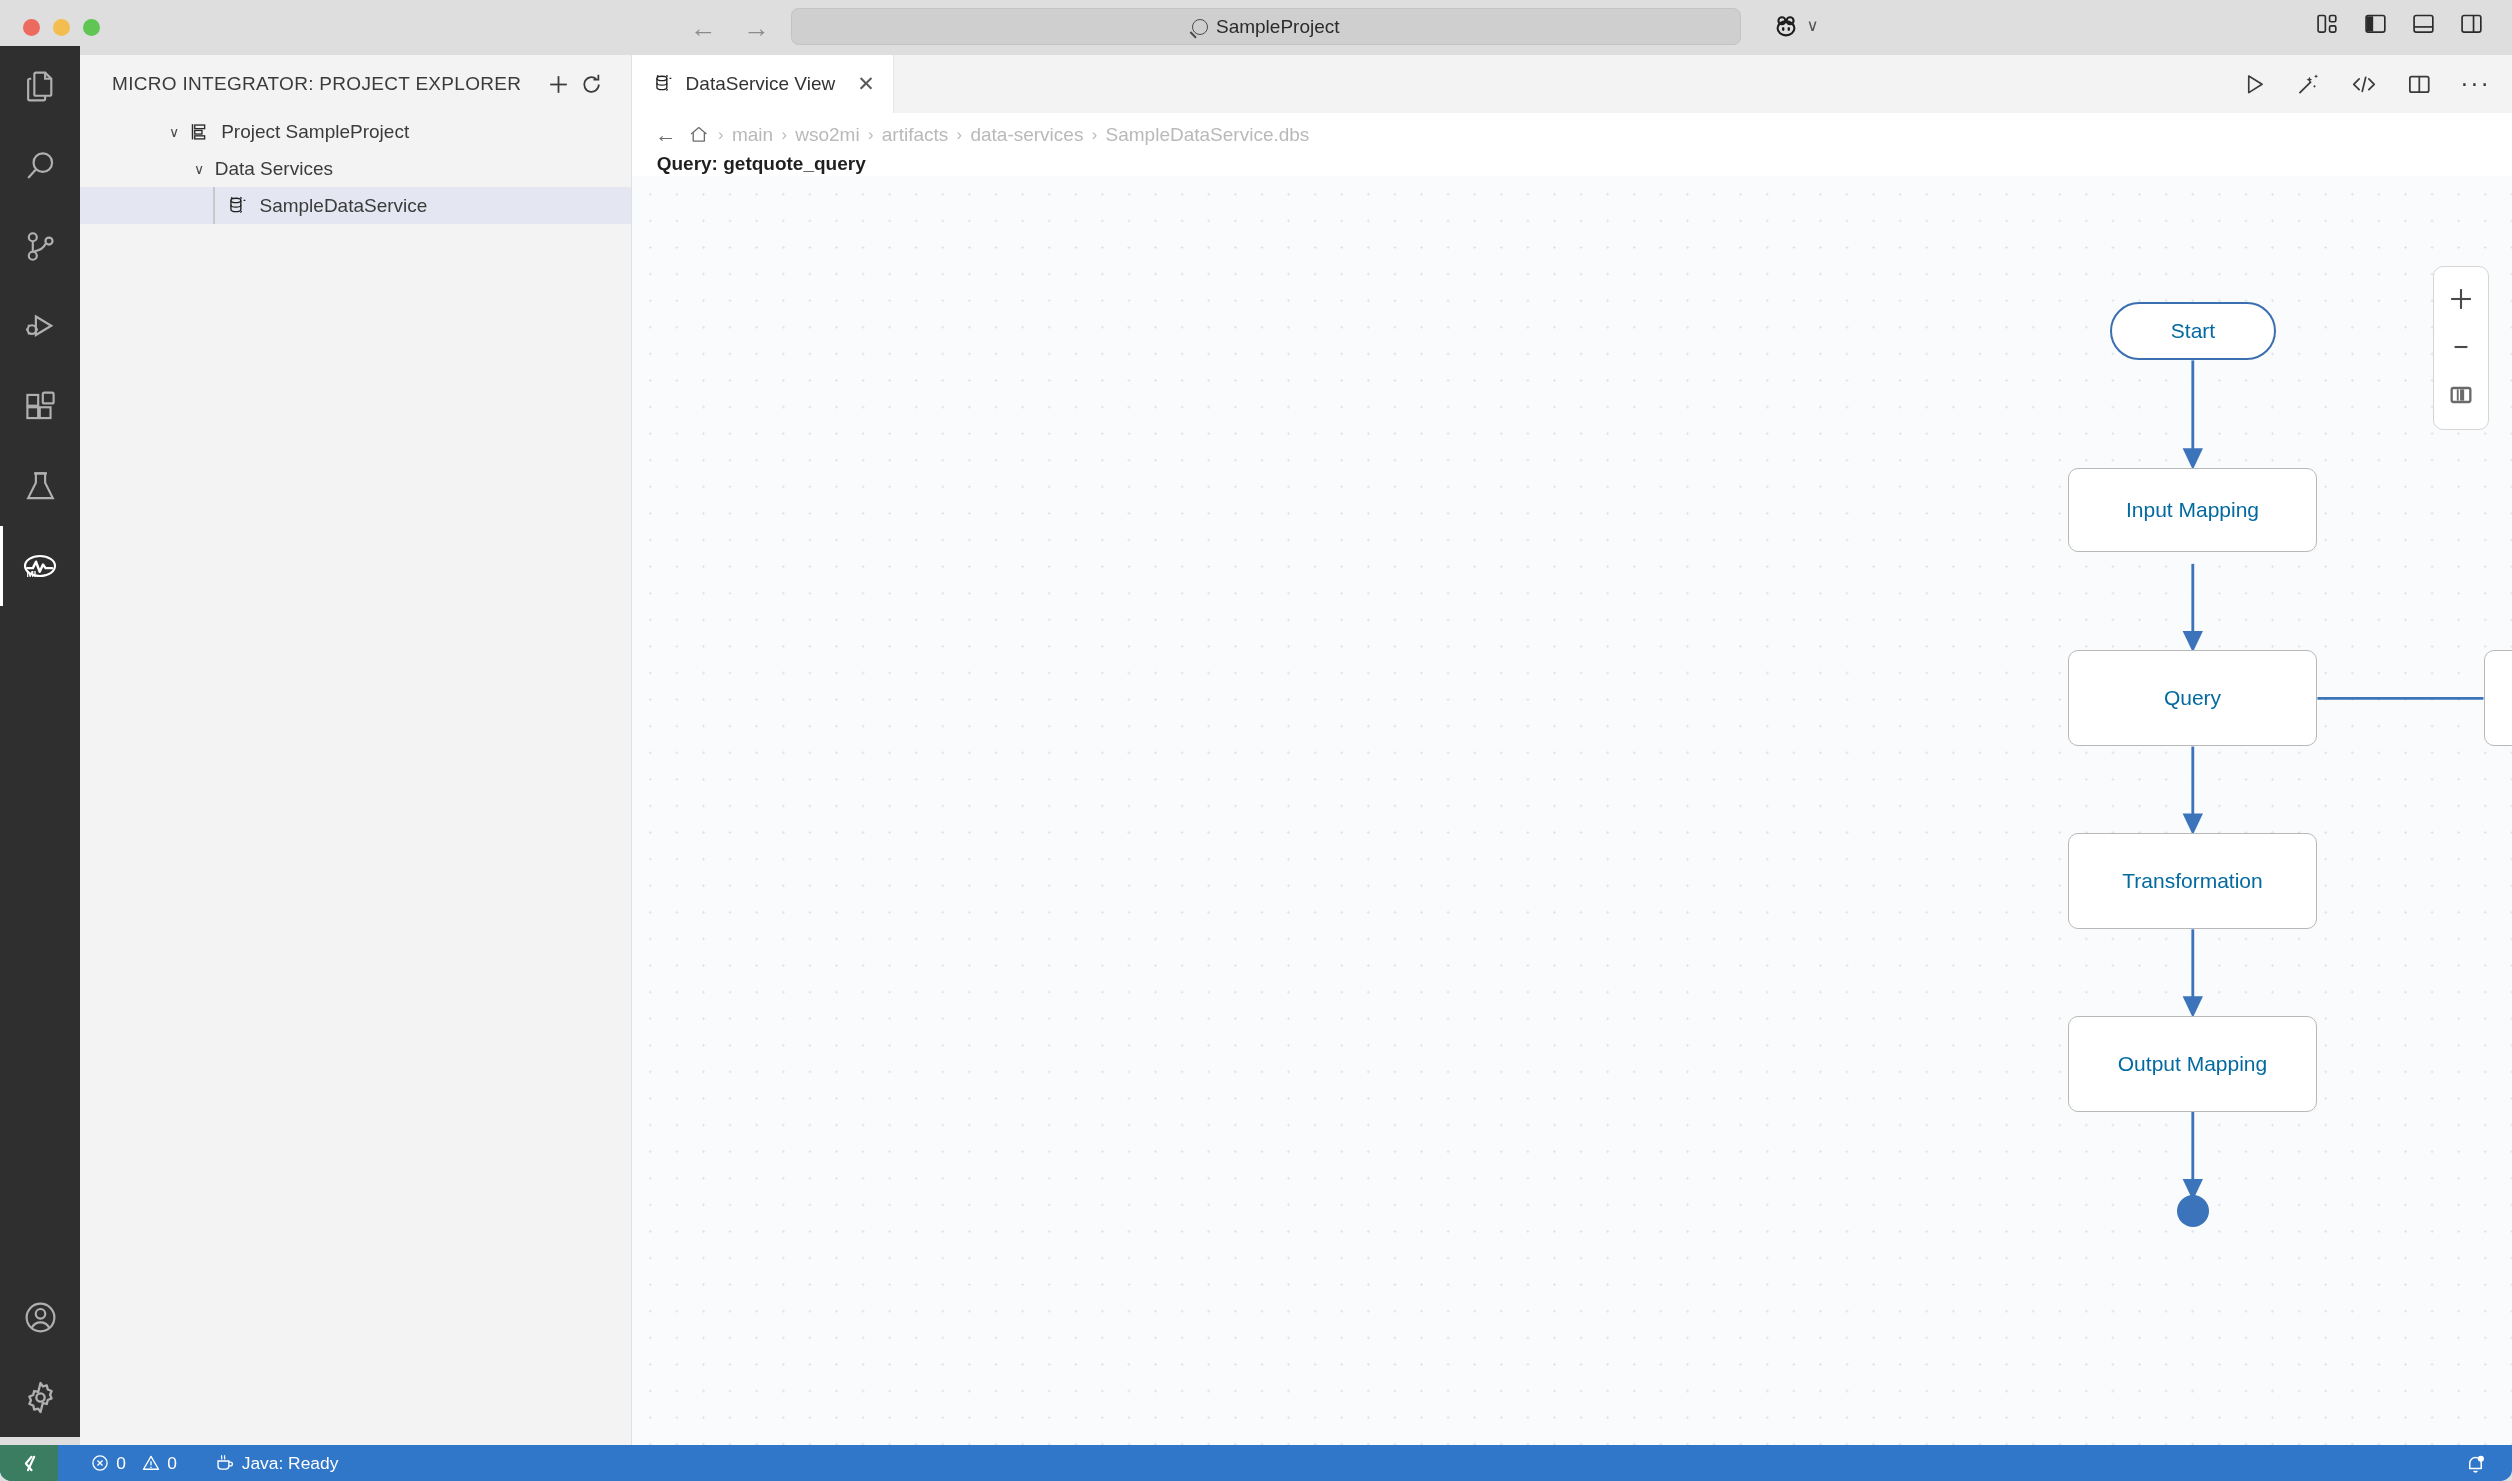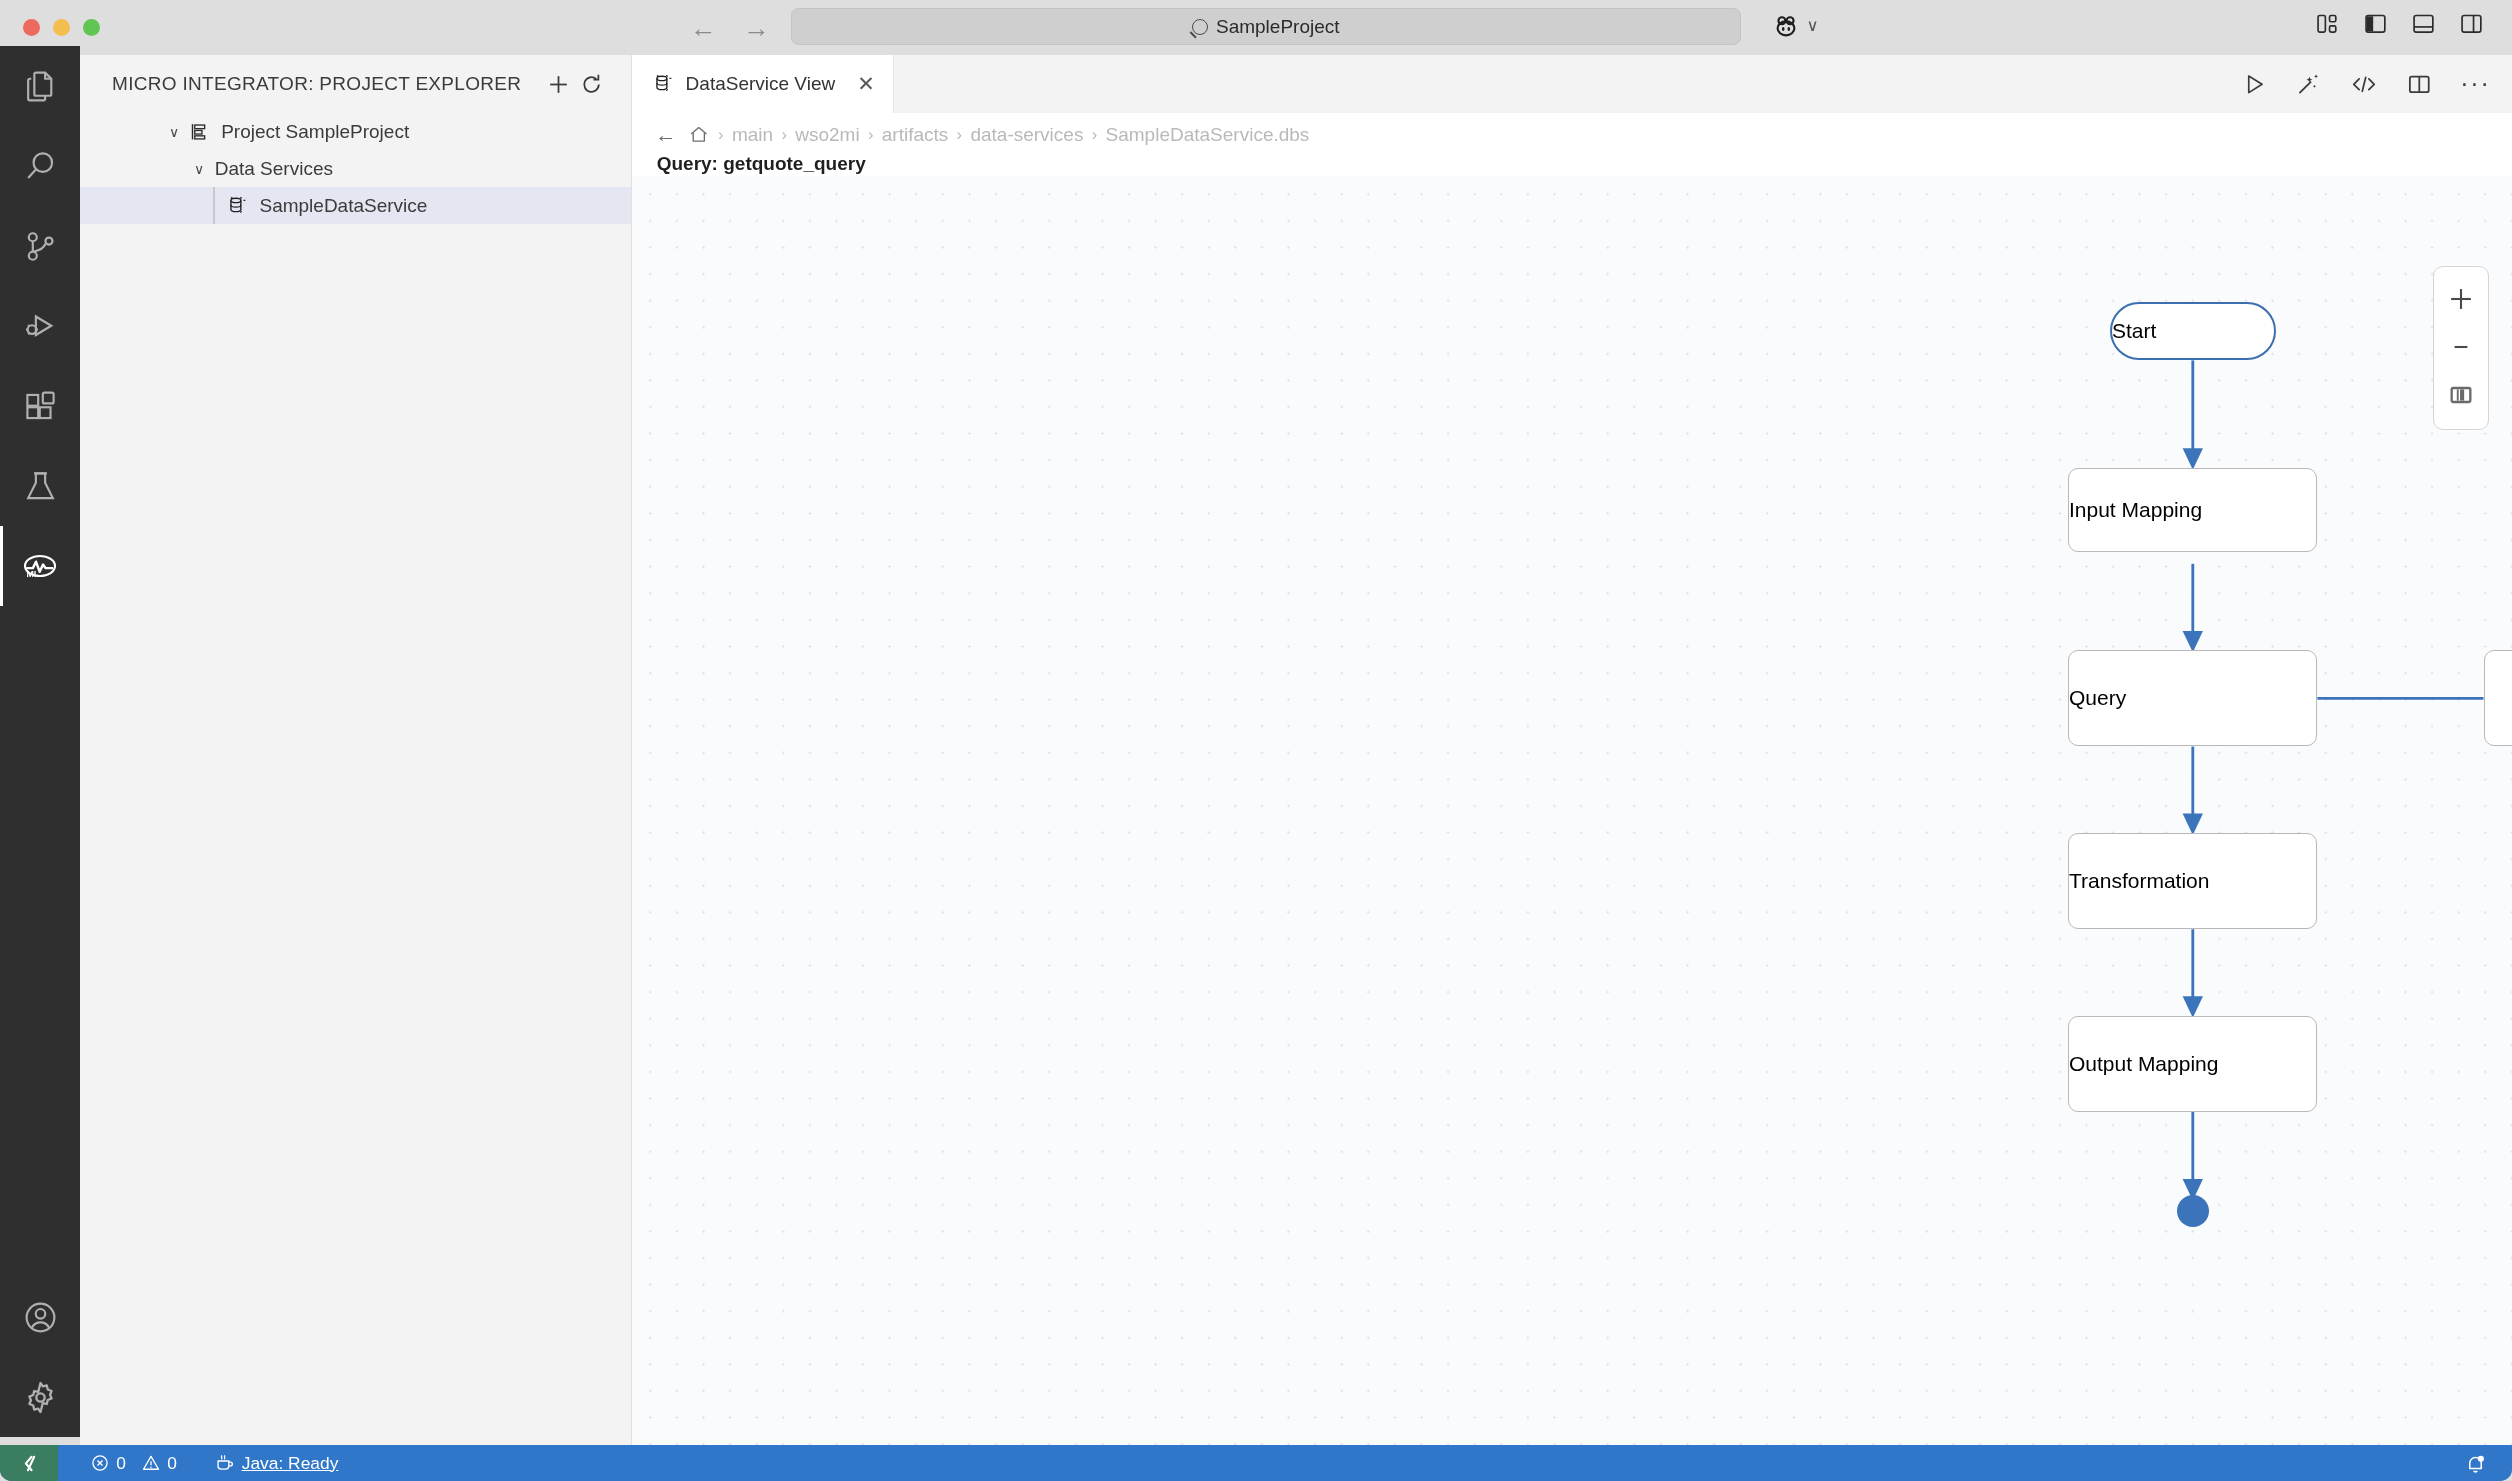--- a/index.html
+++ b/index.html
@@ -187,22 +187,22 @@
     background-position: 5px 5px;
     overflow: hidden;
   }
   #diagram { position: absolute; left: 0; top: 0; width: 1880px; height: 1269px; }
 
   .node {
     position: absolute;
     background: #ffffff;
     border: 1.7px solid #b8b8b8;
     border-radius: 10px;
-    display: flex; align-items: center; 
-    font-size: 21px; color: #000000;
+    display: flex; align-items: center; justify-content: center;
+    font-size: 21px; color: #0369a1;
   }
   .node.start {
     border: 2.5px solid #3b6fb0;
     border-radius: 40px;
   }
   .end-dot {
     position: absolute;
     width: 32px; height: 32px; border-radius: 50%;
     background: #3b74ba;
   }
@@ -563,21 +563,21 @@
       </svg>
       <span>0</span>
       <svg width="20" height="20" viewBox="0 0 24 24" style="margin-left:8.3px;">
         <path d="M12 4 21 19.5H3z" fill="none" stroke="#ffffff" stroke-width="1.6" stroke-linejoin="round"></path>
         <line x1="12" y1="10" x2="12" y2="14.8" stroke="#ffffff" stroke-width="1.6"></line>
         <circle cx="12" cy="17" r="0.95" fill="#ffffff"></circle>
       </svg>
       <span>0</span>
     </div>
 
-    <div class="sb-item" style="margin-left:13.3px;text-decoration:underline;">
+    <div class="sb-item" style="margin-left:13.3px;">
       <svg width="21.6" height="21.6" viewBox="0 0 24 24">
         <path d="M4.5 10h12v5.5a3.5 3.5 0 0 1-3.5 3.5H8a3.5 3.5 0 0 1-3.5-3.5z" fill="none" stroke="#ffffff" stroke-width="1.5"></path>
         <path d="M16.5 11.2h1.8a2.1 2.1 0 0 1 0 4.2h-1.8" fill="none" stroke="#ffffff" stroke-width="1.5"></path>
         <path d="M8.5 4.2c-.8 1.4.8 2 0 3.4M11.8 4.2c-.8 1.4.8 2 0 3.4" fill="none" stroke="#ffffff" stroke-width="1.4" stroke-linecap="round"></path>
       </svg>
       <span>Java: Ready</span>
     </div>
 
     <div class="sb-item sb-right">
       <svg width="23" height="23" viewBox="0 0 24 24">

